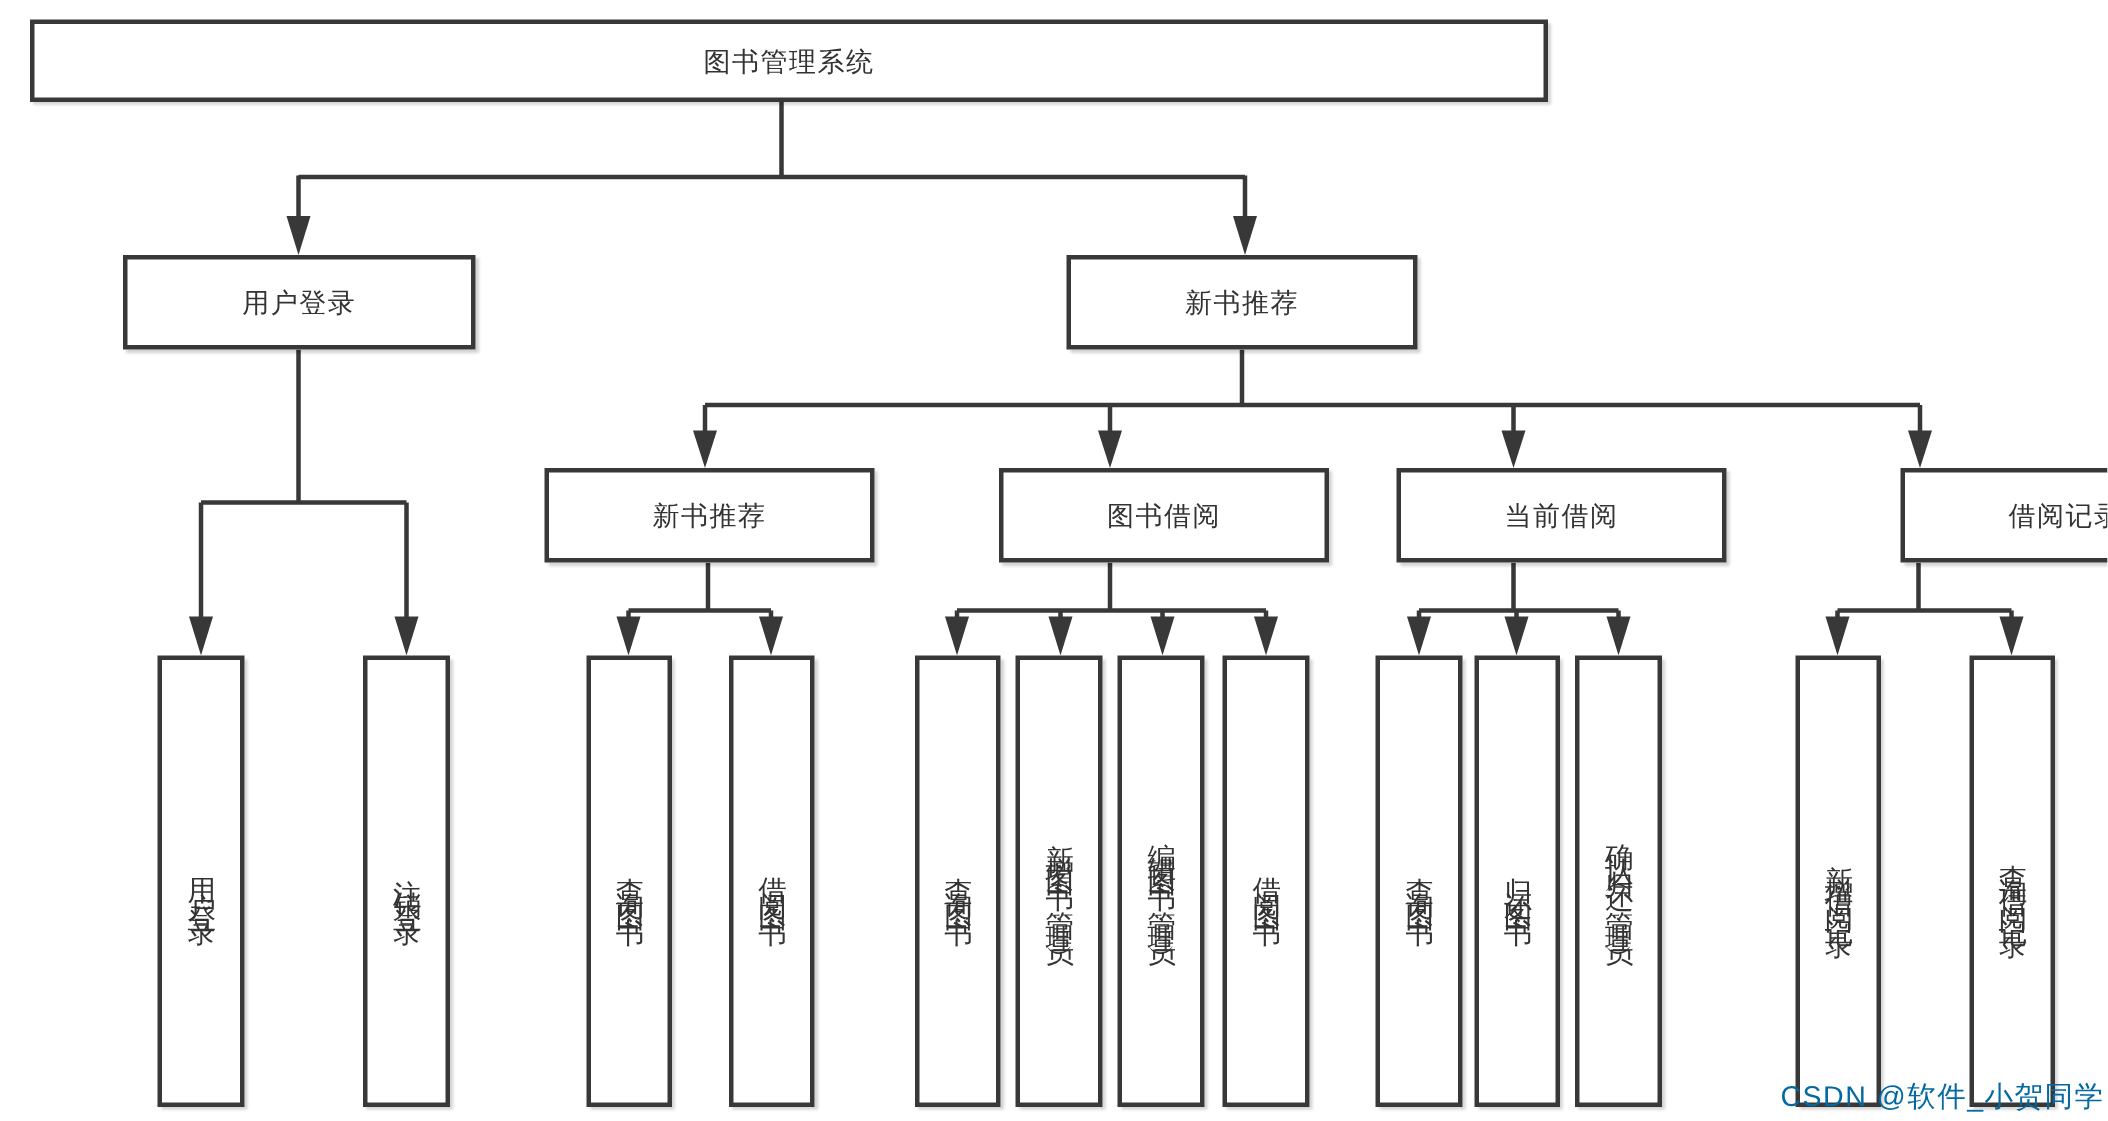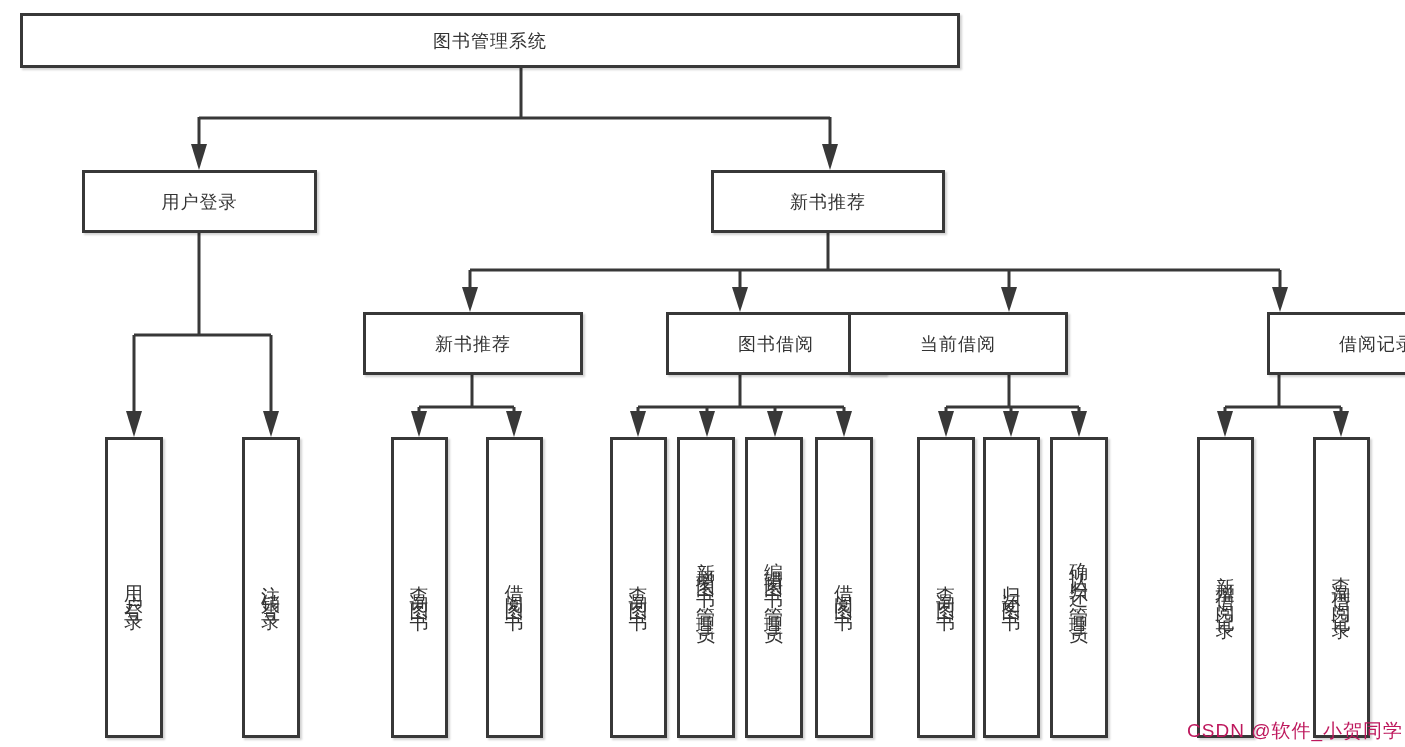--- a/index.html
+++ b/index.html
@@ -23,27 +23,27 @@
     background: #ffffff;
     display: flex;
     align-items: center;
     justify-content: center;
     font-size: 18px;
     color: #333333;
     letter-spacing: 1px;
     box-shadow: 2px 2px 2px rgba(0,0,0,0.18);
     white-space: nowrap;
   }
-  .root  { left: 20px;  top: 13px;  width: 940px; height: 55px; }
+  .root  { left: 20px;  top: 13px;  width: 1012px; height: 55px; }
   .lv2a  { left: 82px;  top: 170px; width: 235px;  height: 63px; }
   .lv2b  { left: 711px; top: 170px; width: 234px;  height: 63px; }
   .lv3   { top: 312px; width: 220px; height: 63px; }
   .lv3a  { left: 363px; }
   .lv3b  { left: 630px; margin-left: 36px; }
-  .lv3c  { left: 848px; text-align: center; }
+  .lv3c  { left: 931px; text-align: center; }
   .lv3d  { left: 1227px; margin-left: 40px; }
   .leaf {
     position: absolute;
     box-sizing: border-box;
     top: 437px;
     height: 301px;
     border: 3px solid #383838;
     background: #ffffff;
     display: flex;
     align-items: center;
@@ -69,21 +69,21 @@
   .lf9  { left: 917px;  width: 58px; }
   .lf10 { left: 983px;  width: 57px; }
   .lf11 { left: 1050px; width: 58px; }
   .lf12 { left: 1197px; width: 57px; }
   .lf13 { left: 1313px; width: 57px; }
   #watermark {
     position: absolute;
     right: 2px;
     bottom: 3px;
     font-size: 19px;
-    color: #be185d;
+    color: #0369a1;
     letter-spacing: 1px;
     white-space: nowrap;
     z-index: 5;
   }
 </style>
 </head>
 <body>
 
 <div id="canvas">
 

